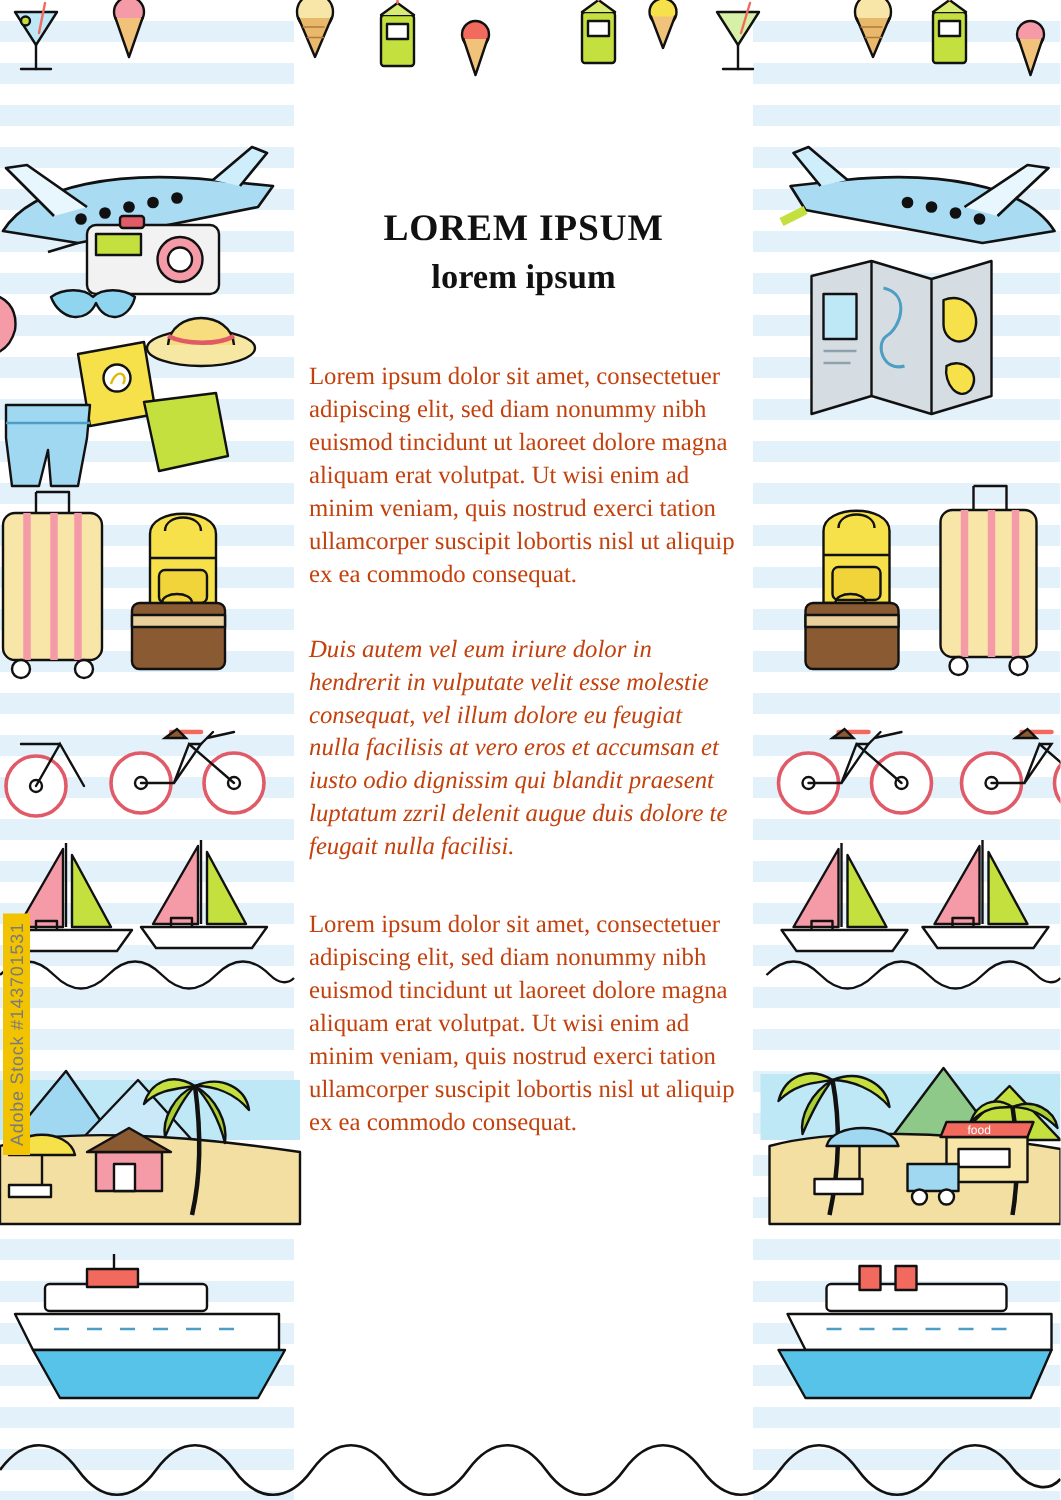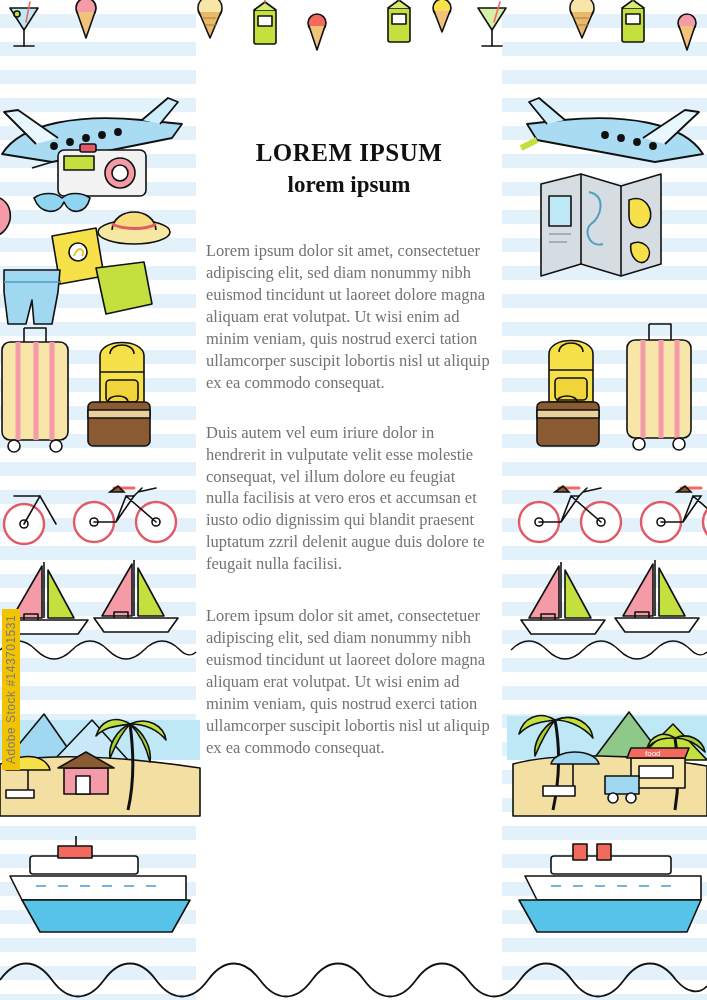--- a/index.html
+++ b/index.html
@@ -47,27 +47,27 @@
     margin:0;
     text-align:center;
     font-size:23px;
     font-weight:bold;
     color:#111;
     line-height:1.2;
     padding-top:3px;
   }
   .para{
     margin:0;
-    color:#737373;
+    color:#c2410c;
     font-size:16.5px;
     line-height:1.33;
     text-align:left;
   }
   #p1{padding-top:42px;}
-  #p2{padding-top:28px;}
+  #p2{padding-top:28px;font-style:italic;}
   #p3{padding-top:30px;}
 
   
   .doodle{position:absolute;z-index:20;}
   .side-left{left:0;}
   .side-right{right:0;}
 
   svg{display:block;overflow:visible;}
 
   

